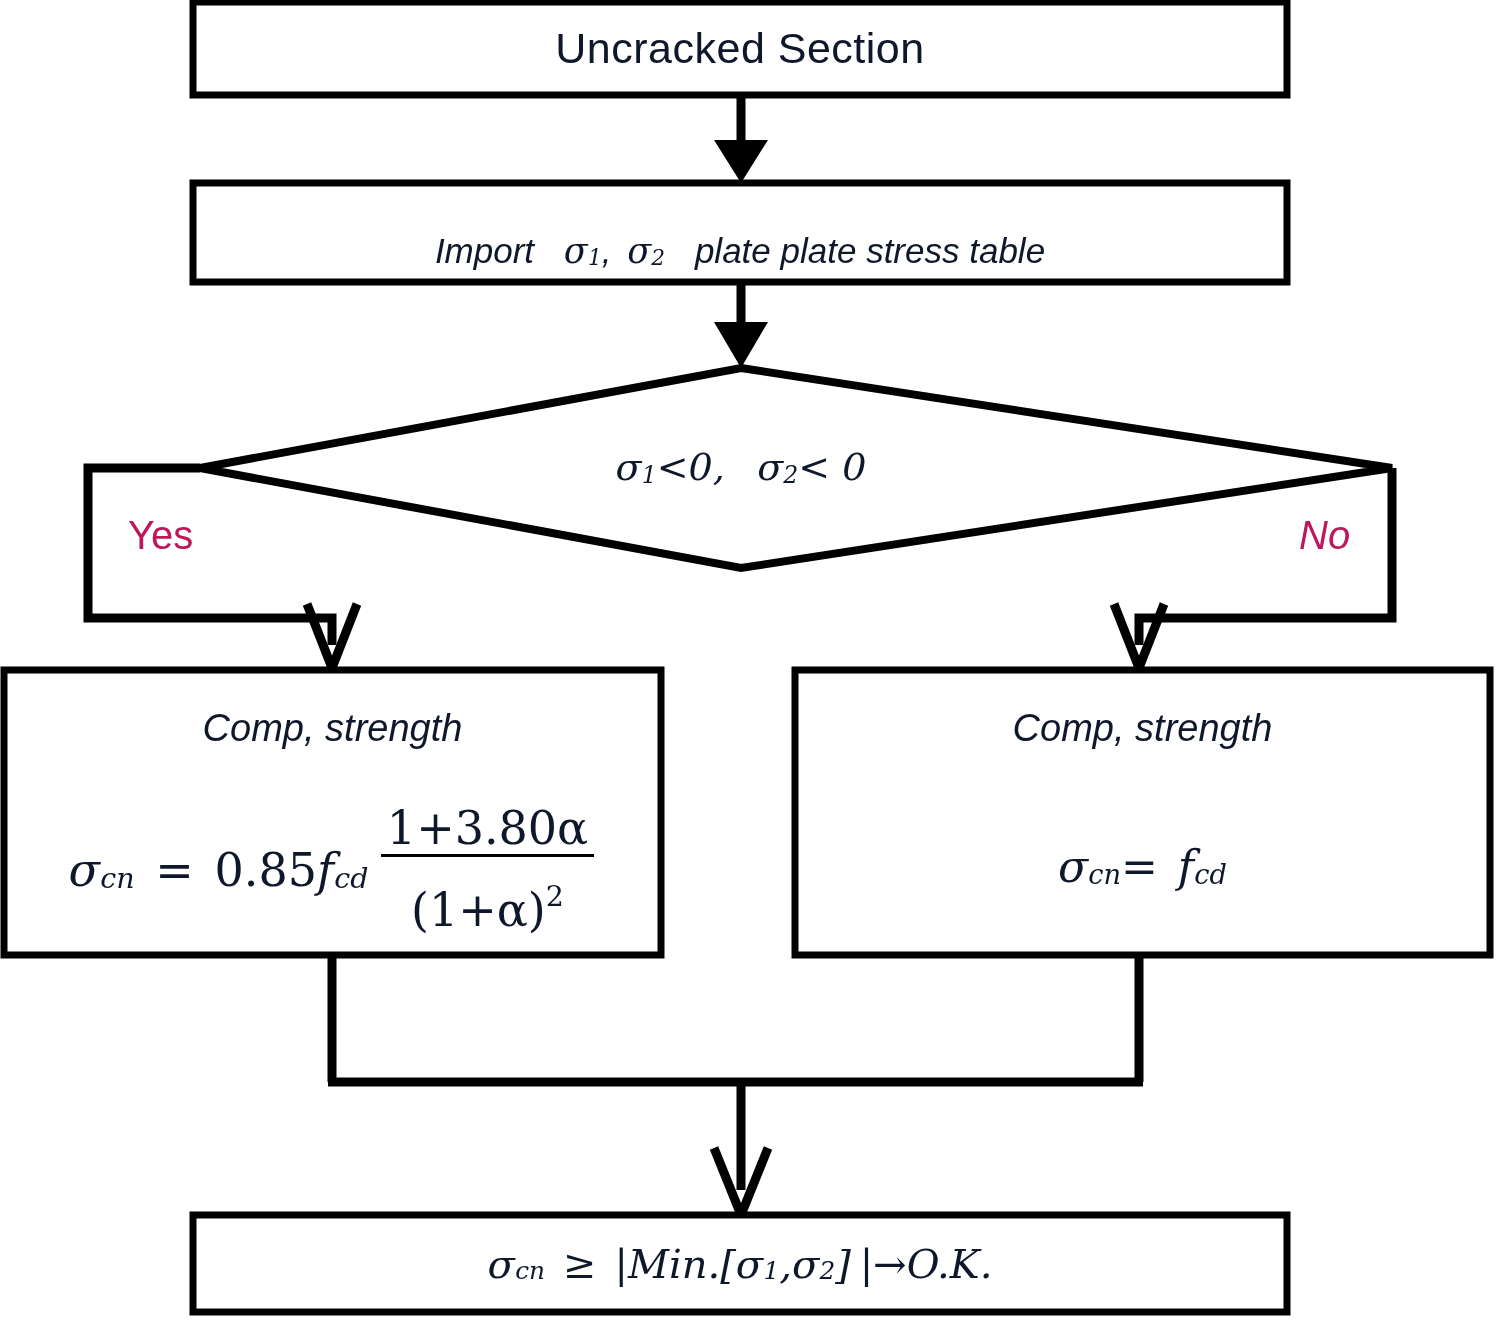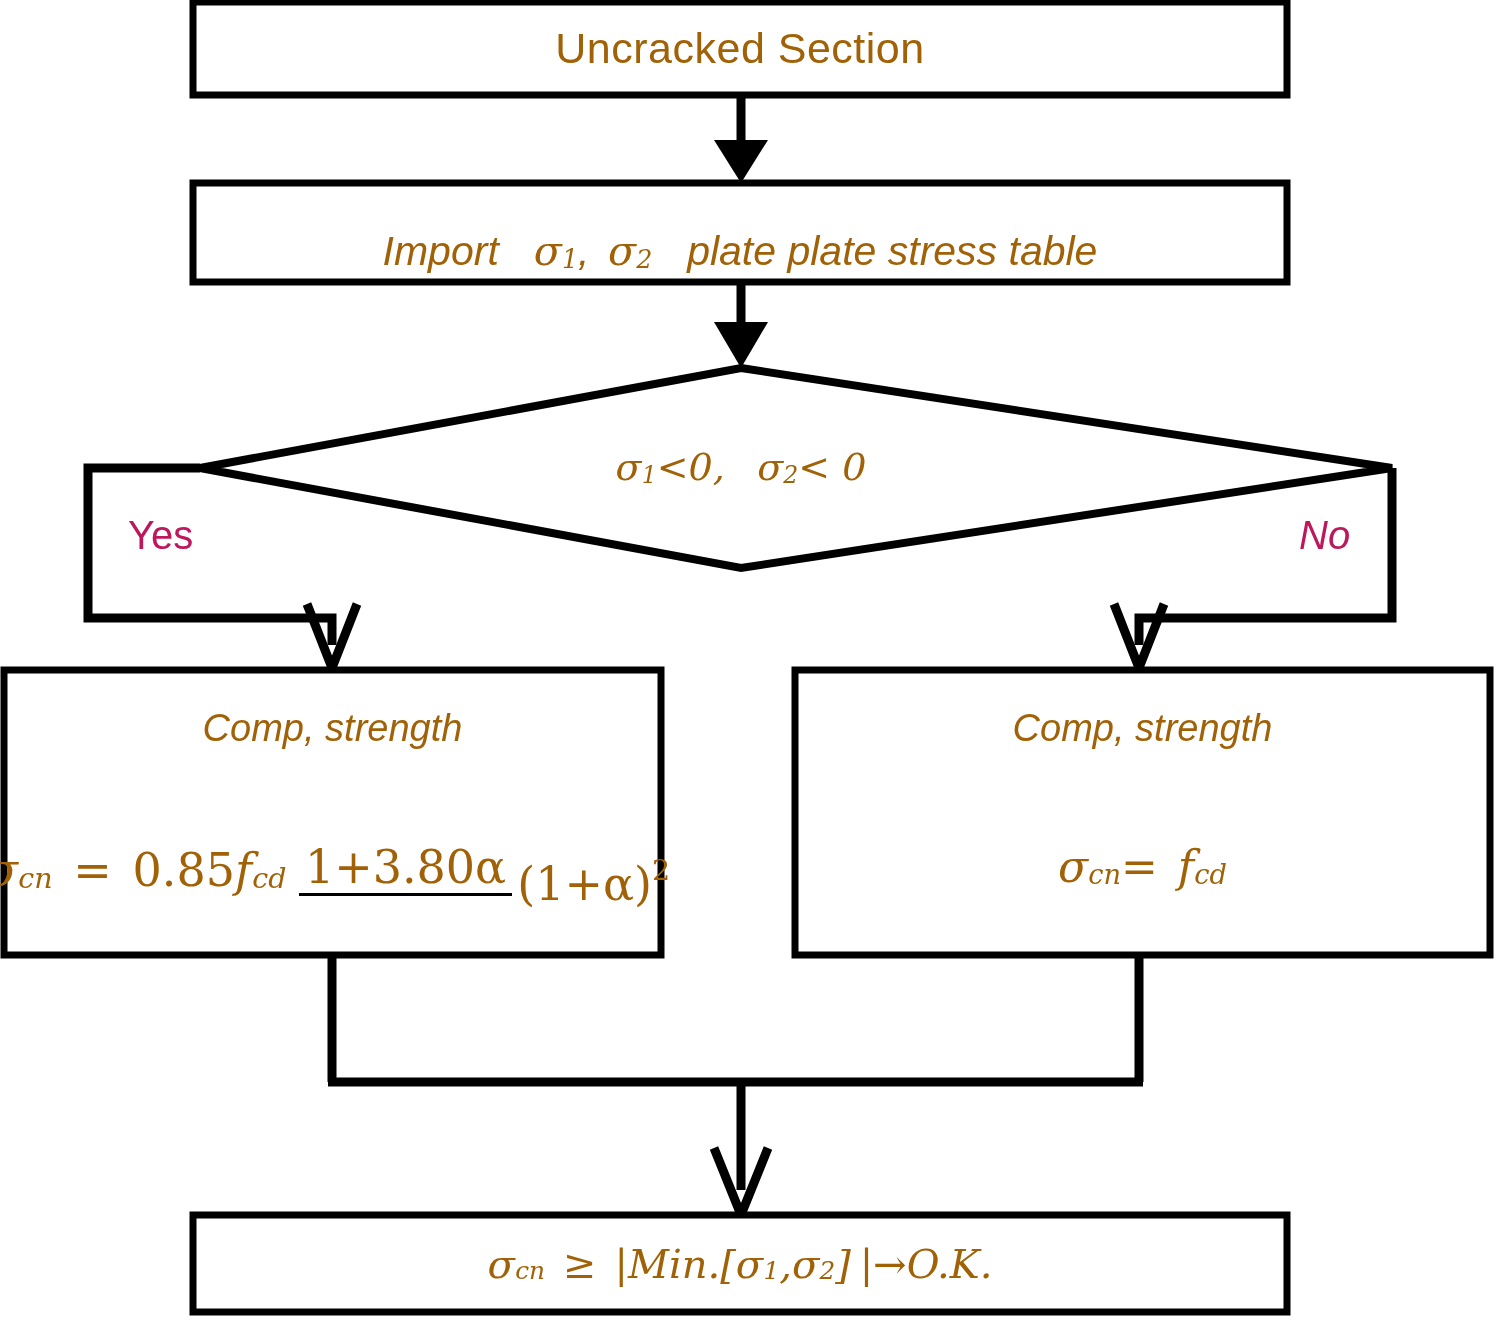--- a/index.html
+++ b/index.html
@@ -23,21 +23,21 @@
     height: 1328px;
   }
   .node {
     position: absolute;
     display: flex;
     flex-direction: column;
     align-items: center;
     justify-content: center;
     box-sizing: border-box;
     text-align: center;
-    color: #a16207;
+    color: #0f172a;
   }
   .node-text {
     display: block;
     line-height: 1.05;
     white-space: nowrap;
   }
 
   
   .t-upright {
     font-family: "Liberation Sans", sans-serif;
@@ -50,21 +50,21 @@
     font-weight: 400;
   }
   .t-math {
     font-family: "DejaVu Serif", "Liberation Serif", serif;
     font-style: italic;
     font-weight: 400;
   }
 
   
   #node-uncracked .node-text { font-size: 43px; letter-spacing: 0.5px; }
-  #node-import .node-text    { font-size: 41px; margin-top: 38px; }
+  #node-import .node-text    { font-size: 35px; margin-top: 38px; }
   #node-condition .node-text { font-size: 38px; }
   #node-left-title .node-text  { font-size: 38px; }
   #node-right-title .node-text { font-size: 38px; }
   #node-result .node-text    { font-size: 40px; }
 
   
   .branch-label {
     position: absolute;
     color: #be185d;
     font-size: 40px;
@@ -85,21 +85,21 @@
     top: 0.30em;
     margin-left: 0.01em;
   }
   .sup {
     font-size: 0.62em;
     position: relative;
     top: -0.48em;
   }
   .frac {
     display: inline-flex;
-    flex-direction: row;
+    flex-direction: column;
     align-items: center;
     justify-content: center;
     vertical-align: middle;
     margin: 0 0.06em;
     line-height: 1.04;
   }
   .frac .num {
     padding: 0 0.12em 1px 0.12em;
     border-bottom: 3px solid #000;
     font-style: normal;

